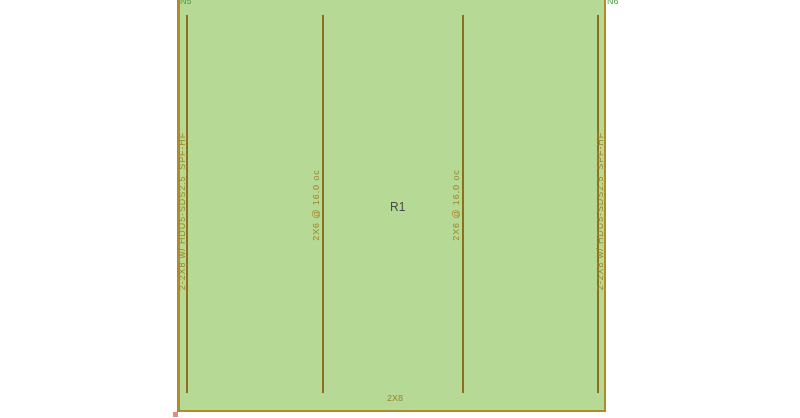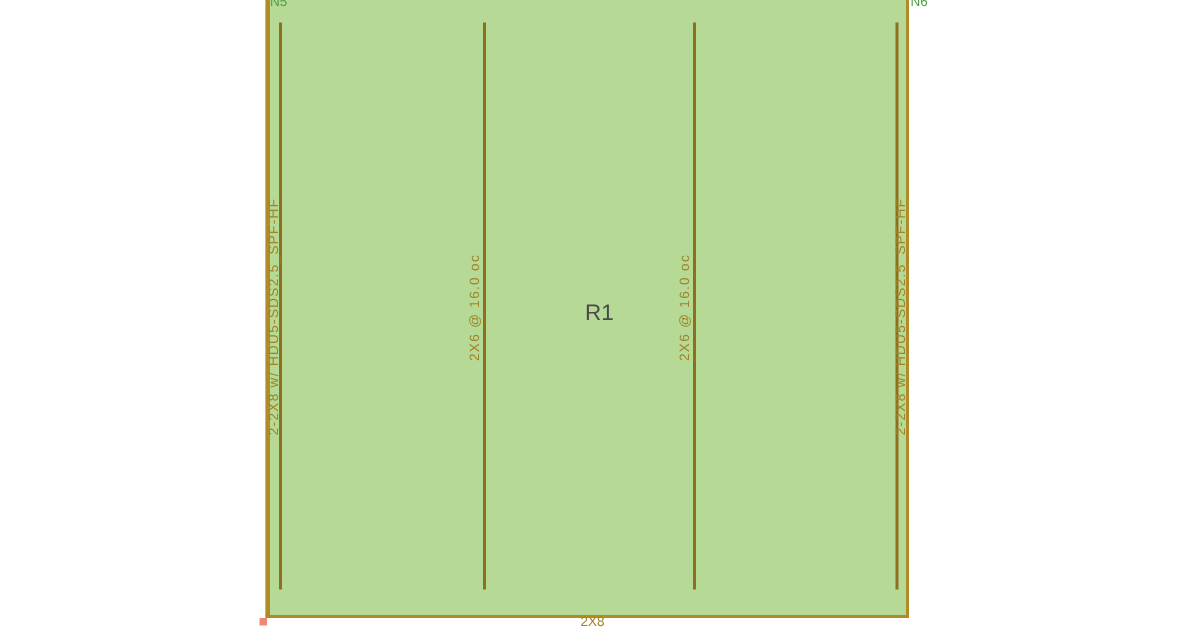--- a/index.html
+++ b/index.html
@@ -25,22 +25,22 @@
   
   .rot { position:absolute; transform:translate(-50%,-50%) rotate(-90deg);
          white-space:nowrap; font-size:9px; letter-spacing:0.9px;
          color:var(--annotation-olive); }
   .post-label-left  { left:181.5px; top:211px; }
   .post-label-right { left:600px;   top:211px; }
   .stud-label-1 { left:316px; top:205px; }
   .stud-label-2 { left:456px; top:205px; }
 
   
-  .panel-label { left:390px; top:200px; font-size:15px; color:var(--panel-text); }
-  .plate-label { left:377px; top:409px; width:36px; text-align:center;
+  .panel-label { left:390px; top:200px; font-size:12px; color:var(--panel-text); }
+  .plate-label { left:377px; top:393px; width:36px; text-align:center;
                  font-size:9px; color:var(--annotation-olive); }
   .node-label { top:-4px; font-size:9px; color:var(--node-green); }
   .node-left  { left:180px; }
   .node-right { left:607px; }
 
   
   .node-marker { left:173px; top:412px; width:5px; height:5px;
                  background:var(--node-marker-red); }
 </style>
 </head>

